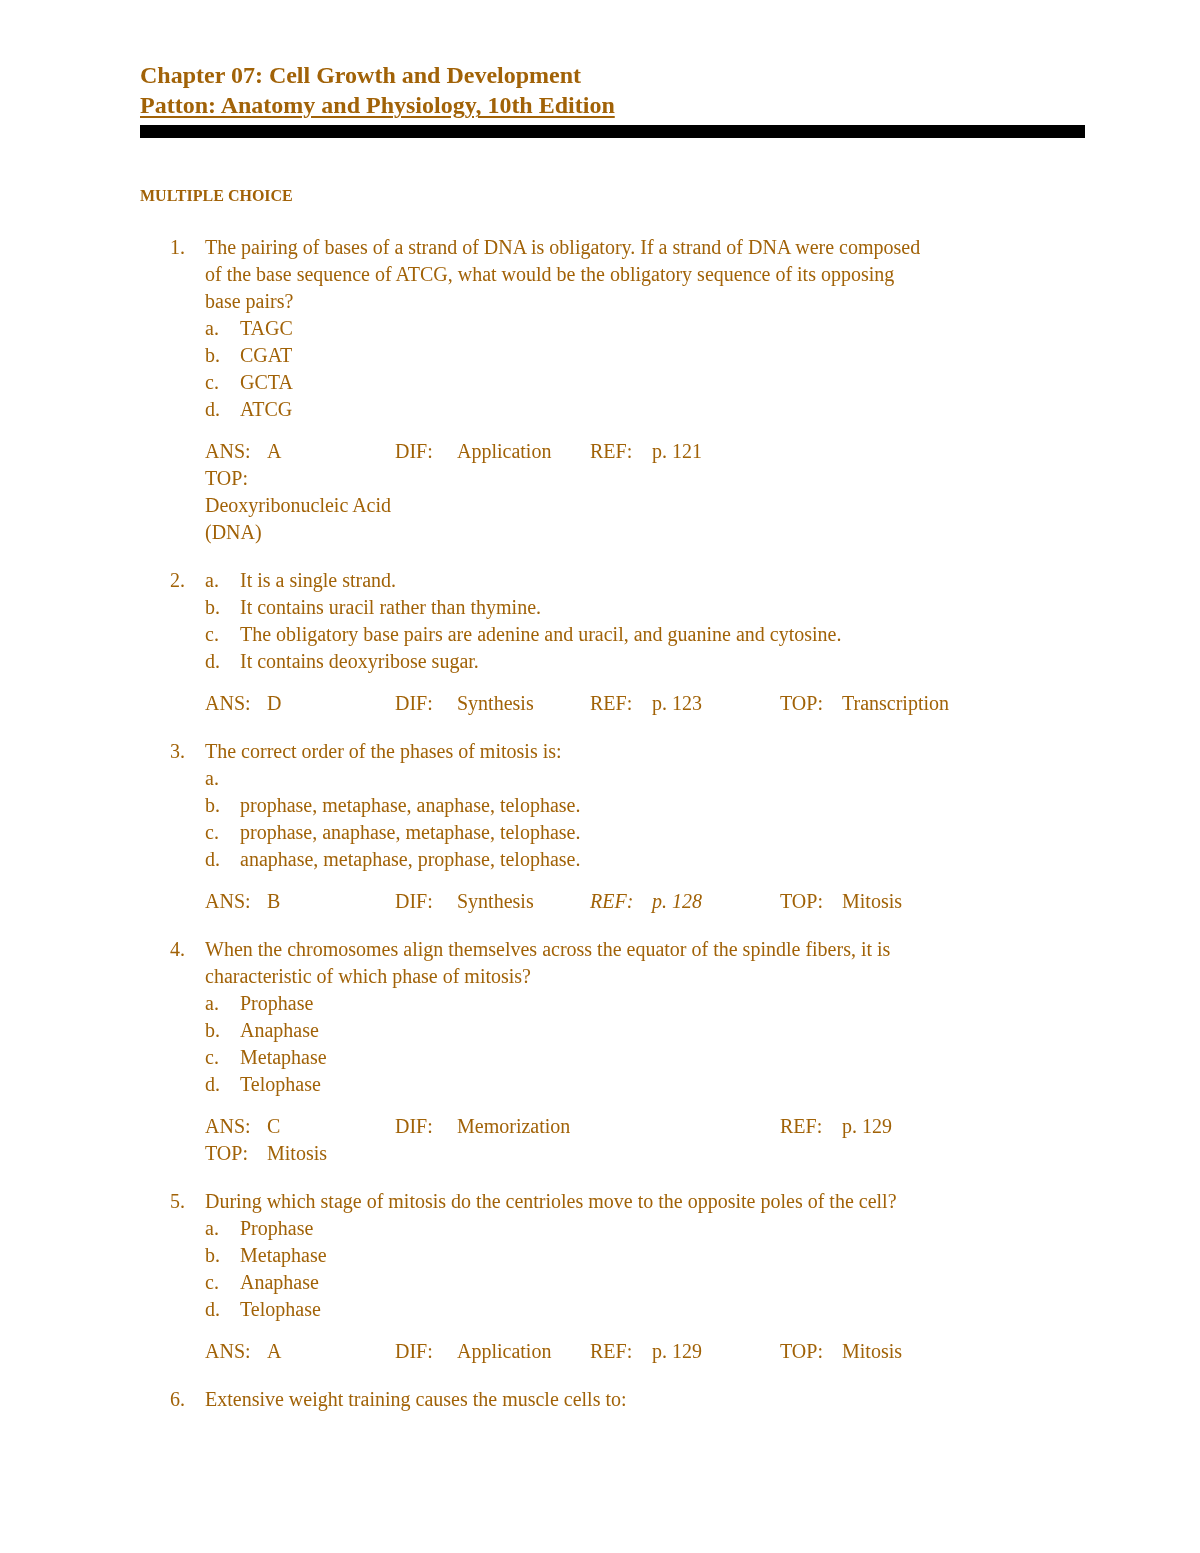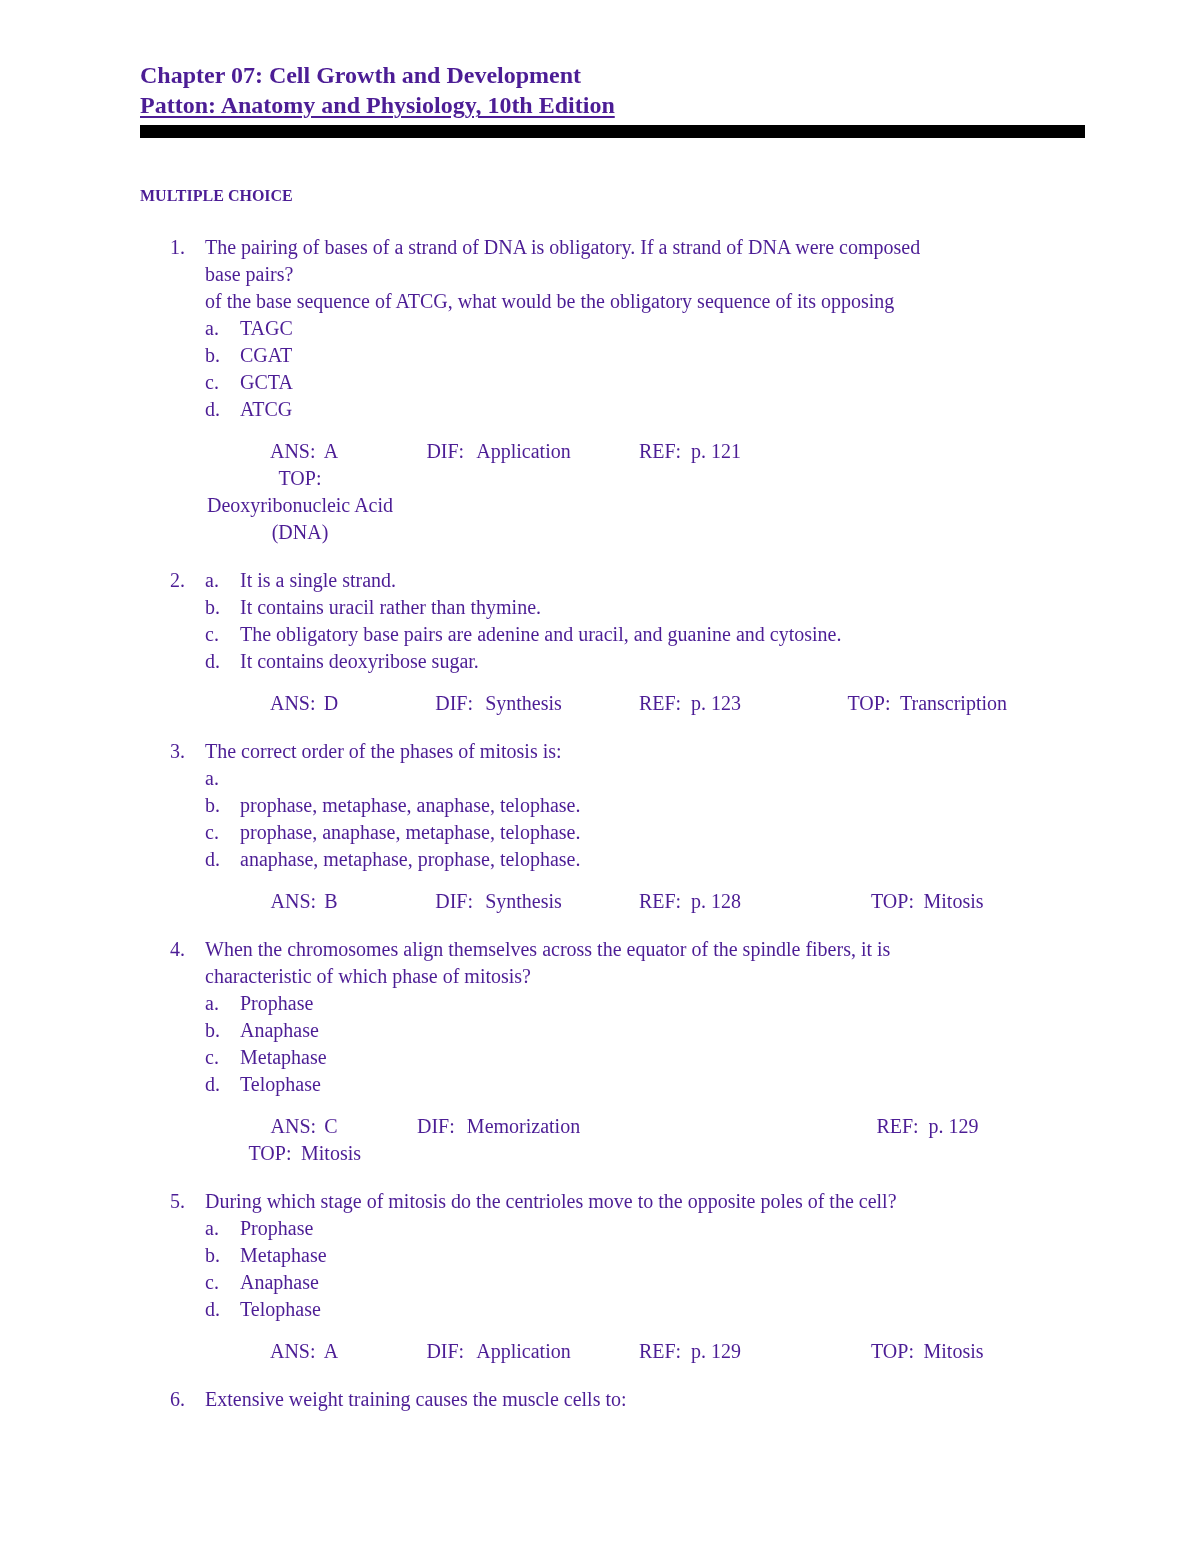--- a/index.html
+++ b/index.html
@@ -1,36 +1,36 @@
 <!DOCTYPE html>
 <html><head>
 <meta charset="utf-8">
 <style>
   html, body { margin:0; padding:0; background:#ffffff; }
   .page {
     width:1200px; min-height:1553px; box-sizing:border-box;
-    background:#ffffff; color:#4c1d95;
+    background:#ffffff; color:#a16207;
     padding:60px 100px 45px 140px;
     font-family:"Liberation Serif", serif;
     font-size:20px; line-height:27px;
   }
   .title1, .title2 { font-size:24px; line-height:30px; font-weight:bold; white-space:nowrap; }
   .title2 { text-decoration:underline; text-decoration-thickness:2px; text-underline-offset:3px; }
   .rule { height:13px; width:945px; background:#000000; margin-top:5px; }
   .section-heading { font-size:16px; line-height:27px; font-weight:bold; margin:44px 0 25px 0; }
   #questions { margin:0; padding:0; }
   .question { margin-bottom:21px; }
   .qrow { display:flex; align-items:flex-start; }
   .qnum { flex:none; width:35px; margin-left:30px; }
   .qcontent { width:860px; }
   .stem-line { min-height:27px; }
   .choice { display:flex; }
   .cletter { flex:none; width:35px; }
   .meta { margin-top:15px; }
-  .mrow { display:grid; grid-template-columns:190px 195px 190px auto;text-align:center; }
+  .mrow { display:grid; grid-template-columns:190px 195px 190px auto; }
   .mlabel { display:inline-block; min-width:62px; }
 </style>
 </head>
 <body>
 
 <div class="page">
   <header>
     <div class="title1">Chapter 07: Cell Growth and Development</div>
     <div class="title2">Patton: Anatomy and Physiology, 10th Edition</div>
     <div class="rule"></div>
@@ -38,22 +38,22 @@
 
   <div class="section-heading">MULTIPLE CHOICE</div>
 
   <div id="questions">
       <div class="question">
         <div class="qrow">
           <span class="qnum">1.</span>
           <div class="qcontent">
             <div class="stem">
               <div class="stem-line">The pairing of bases of a strand of DNA is obligatory. If a strand of DNA were composed</div>
+              <div class="stem-line">of the base sequence of ATCG, what would be the obligatory sequence of its opposing</div>
               <div class="stem-line">base pairs?</div>
-              <div class="stem-line">of the base sequence of ATCG, what would be the obligatory sequence of its opposing</div>
             </div>
             <div class="choices">
               <div class="choice">
                 <span class="cletter">a.</span>
                 <span class="ctext">TAGC</span>
               </div>
               <div class="choice">
                 <span class="cletter">b.</span>
                 <span class="ctext">CGAT</span>
               </div>
@@ -133,21 +133,21 @@
               </div>
               <div class="choice">
                 <span class="cletter">d.</span>
                 <span class="ctext">anaphase, metaphase, prophase, telophase.</span>
               </div>
             </div>
             <div class="meta">
               <div class="mrow">
                 <span class="mcell" style="grid-column-start: 1;"><span class="mlabel">ANS:</span><span class="mvalue">B</span></span>
                 <span class="mcell" style="grid-column-start: 2;"><span class="mlabel">DIF:</span><span class="mvalue">Synthesis</span></span>
-                <span class="mcell" style="grid-column-start: 3;"><span class="mlabel">REF:</span><span class="mvalue">p. 128</span></span>
+                <span class="mcell" style="grid-column-start: 3; font-style: italic;"><span class="mlabel">REF:</span><span class="mvalue">p. 128</span></span>
                 <span class="mcell" style="grid-column-start: 4;"><span class="mlabel">TOP:</span><span class="mvalue">Mitosis</span></span>
               </div>
             </div>
           </div>
         </div>
       </div>
       <div class="question">
         <div class="qrow">
           <span class="qnum">4.</span>
           <div class="qcontent">

